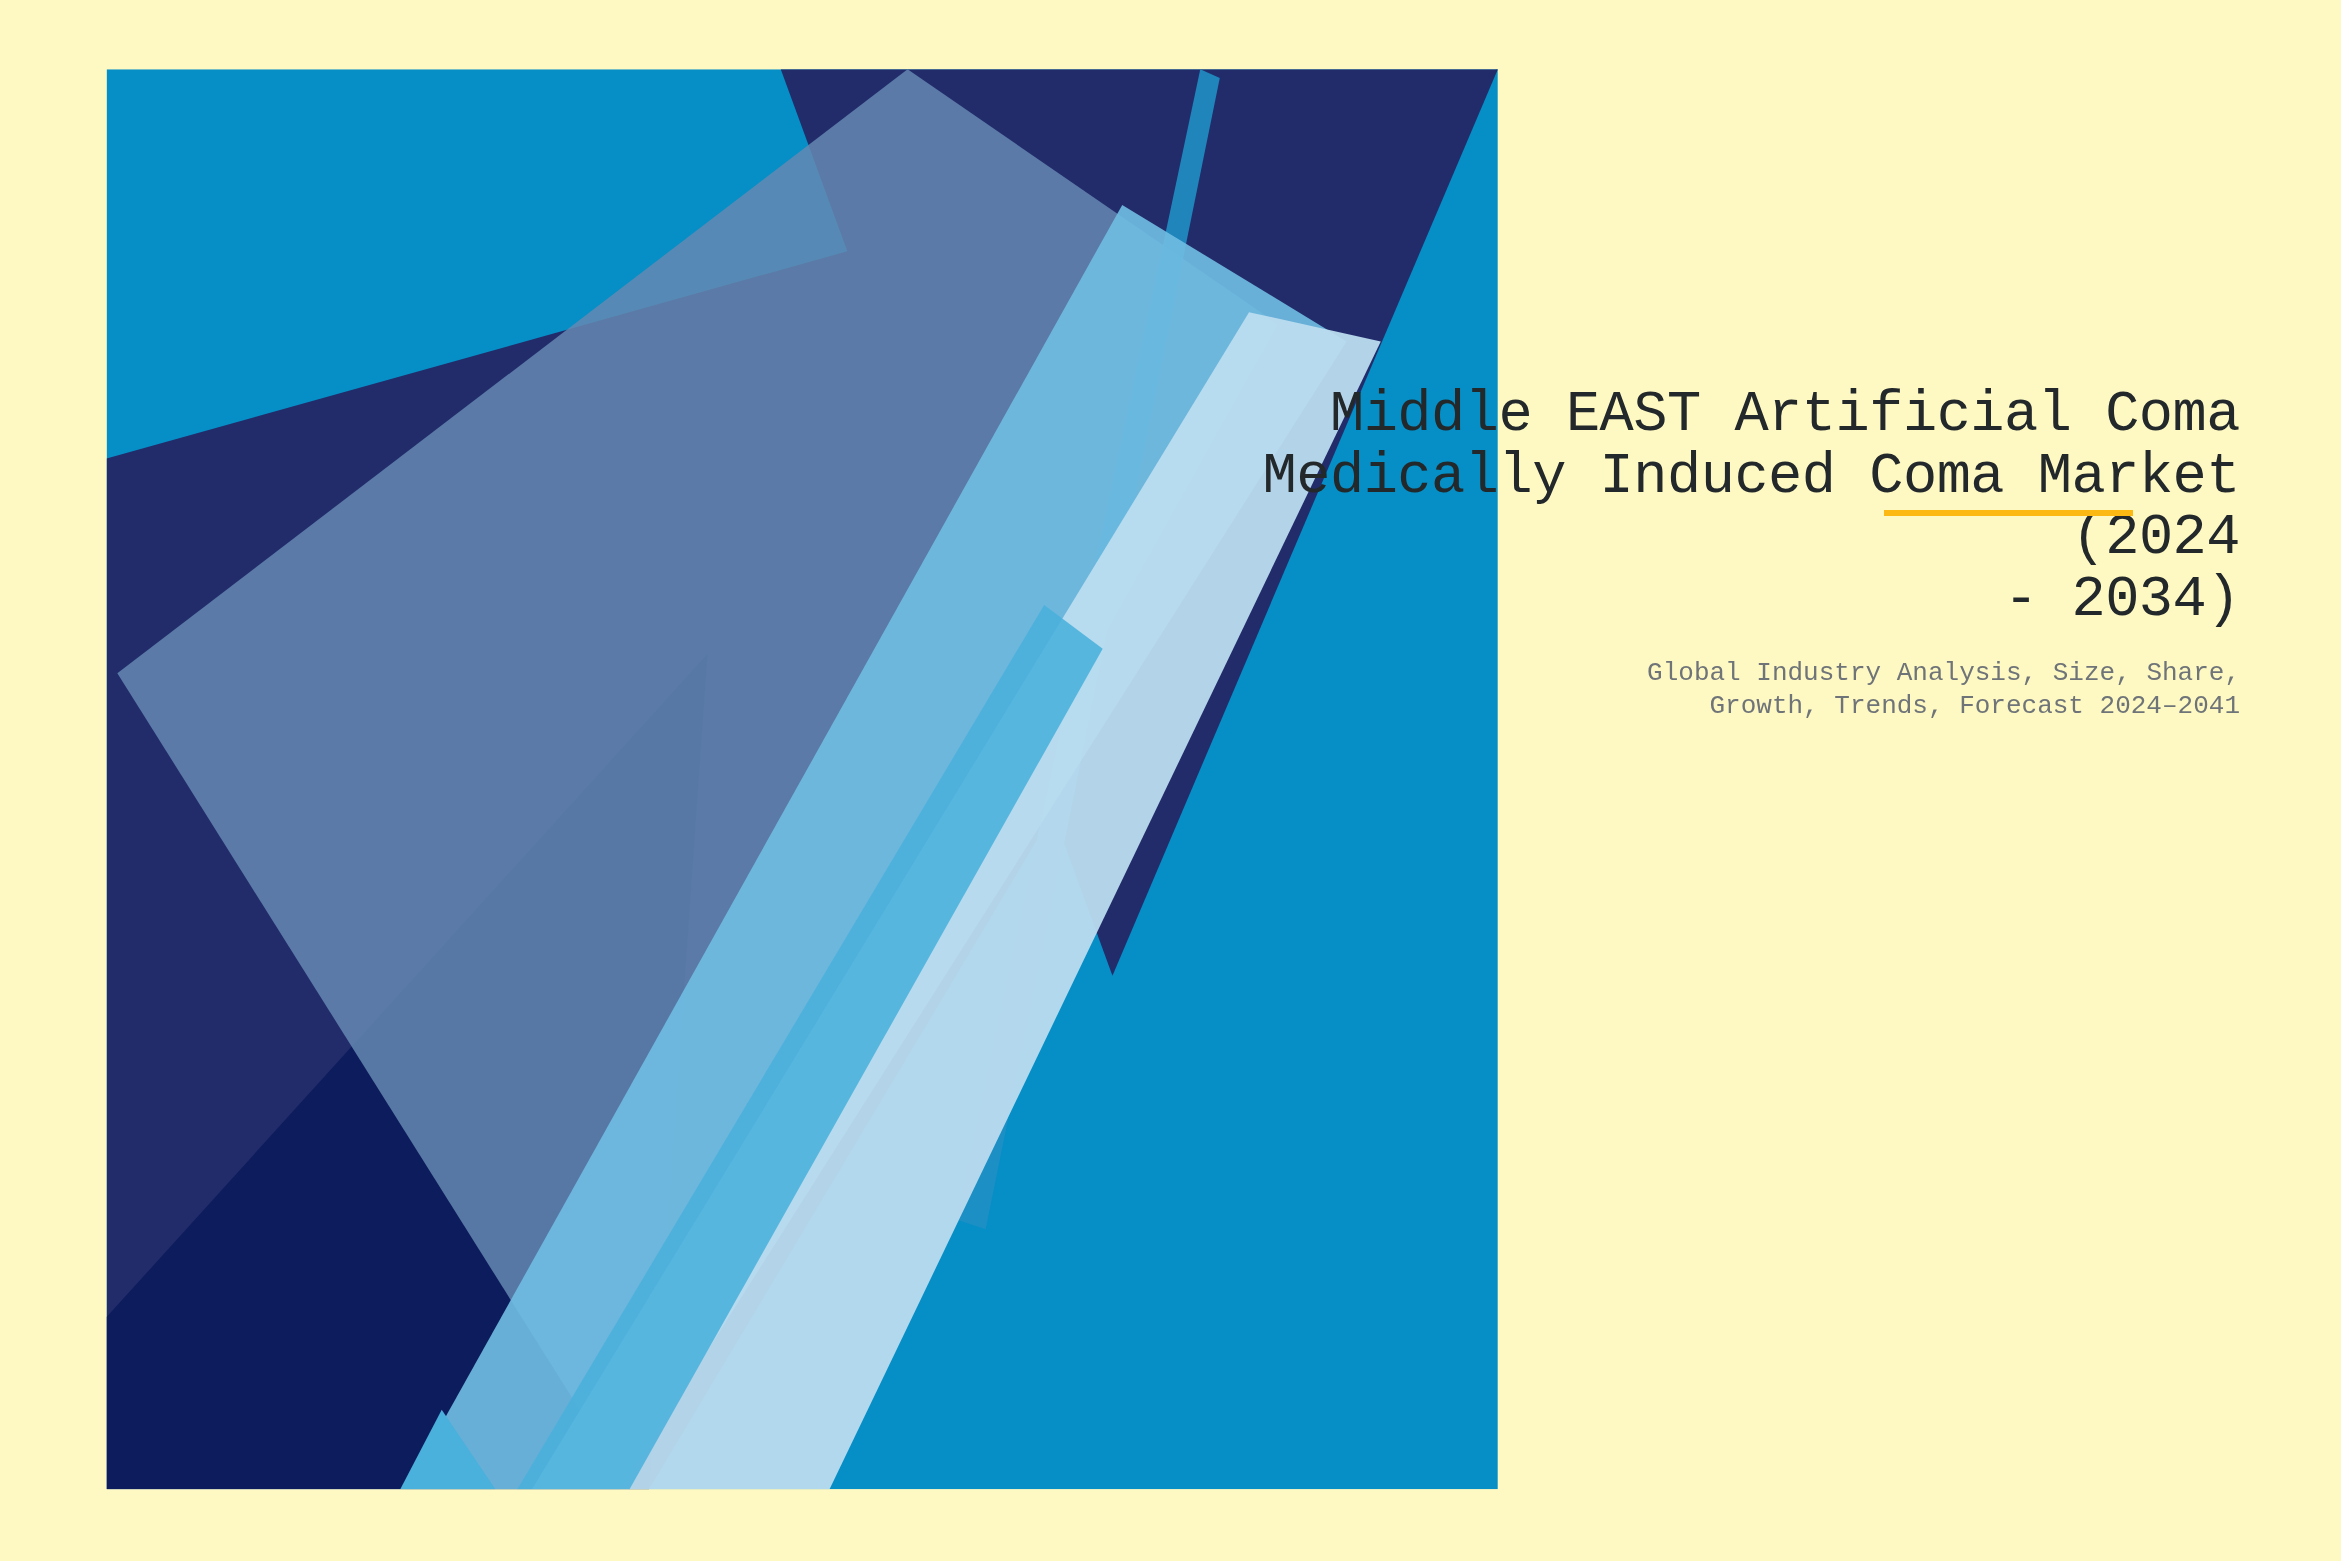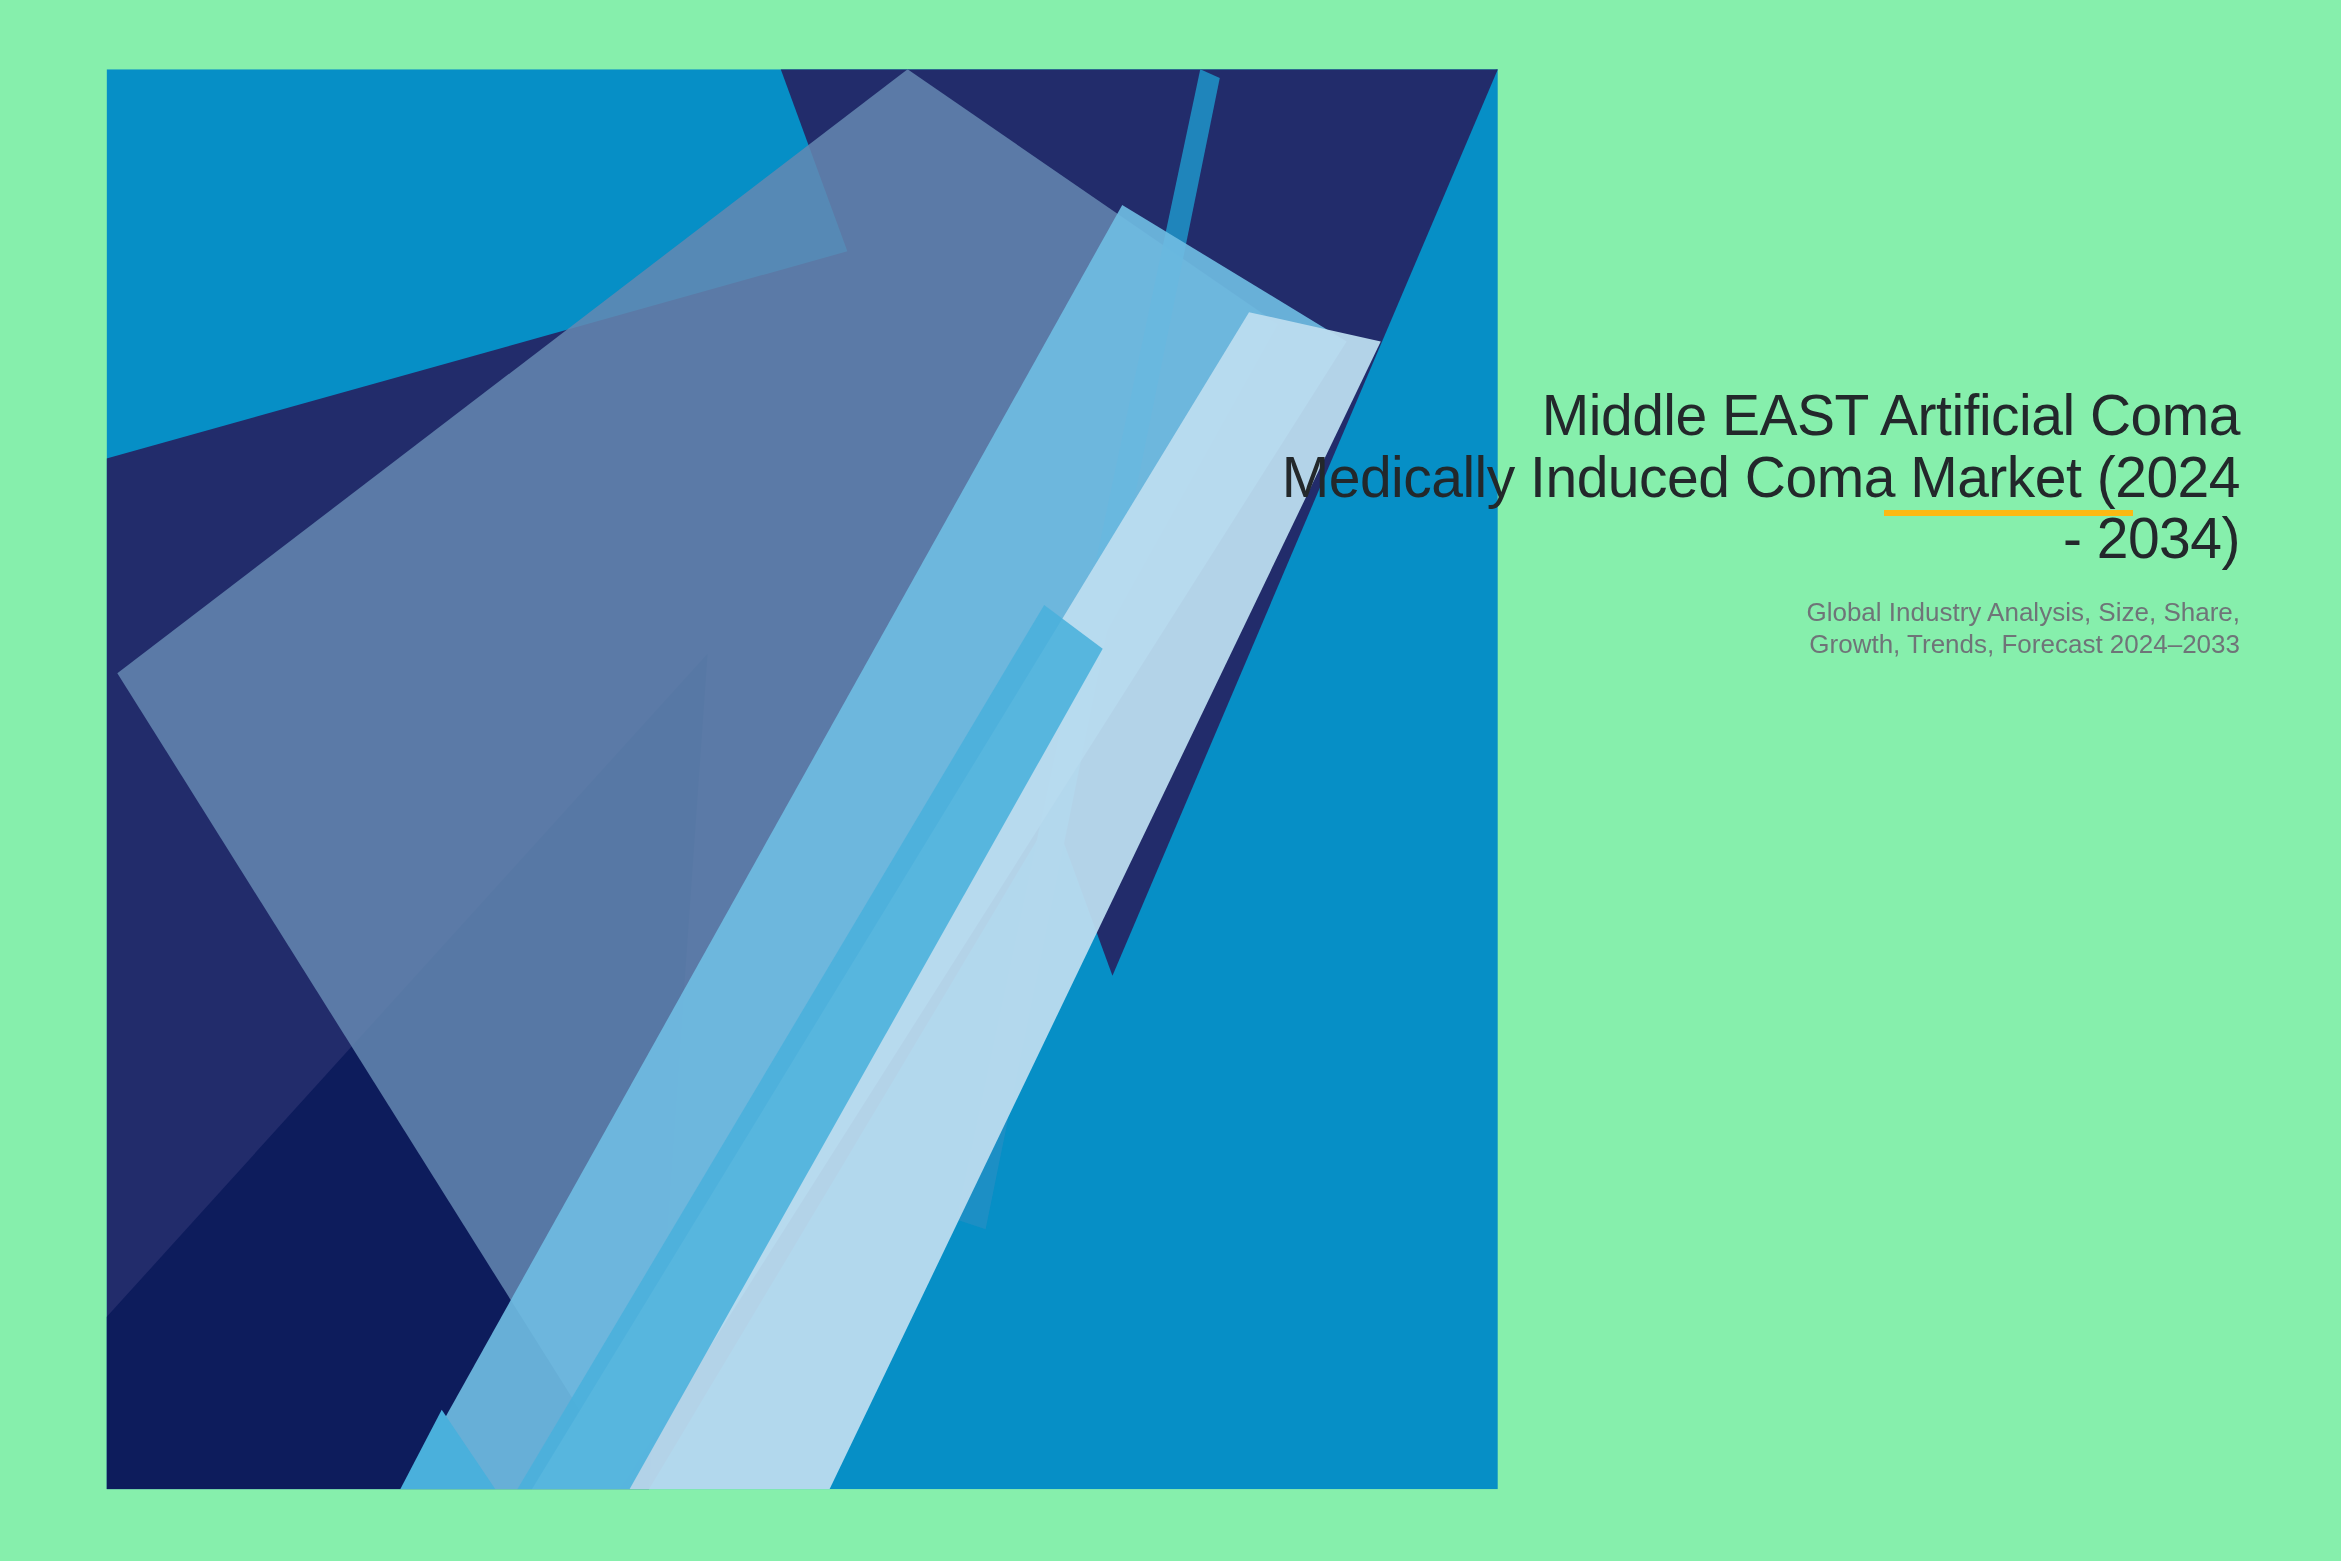--- a/index.html
+++ b/index.html
@@ -4,23 +4,23 @@
 <style>
   html, body {
     margin: 0;
     padding: 0;
     background: #f7f9fb;
   }
   #page {
     position: relative;
     width: 2342px;
     height: 1561px;
-    background: #86efac;
+    background: #fef9c3;
     overflow: hidden;
-    font-family: Liberation Sans, sans-serif;
+    font-family: Liberation Mono, monospace;
   }
 
   
   #cover-artwork {
     position: absolute;
     left: 0;
     top: 0;
     width: 2342px;
     height: 1561px;
     pointer-events: none;
@@ -103,17 +103,17 @@
       </g>
     </svg>
   </div>
 
   <div id="title-block">
     <h1 id="cover-title">Middle EAST Artificial Coma
 Medically Induced Coma Market (2024
 - 2034)</h1>
     <div id="title-underline"></div>
     <p id="cover-subtitle">Global Industry Analysis, Size, Share,
-Growth, Trends, Forecast 2024–2033</p>
+Growth, Trends, Forecast 2024–2041</p>
   </div>
 
 </div>
 
 
 </body></html>

